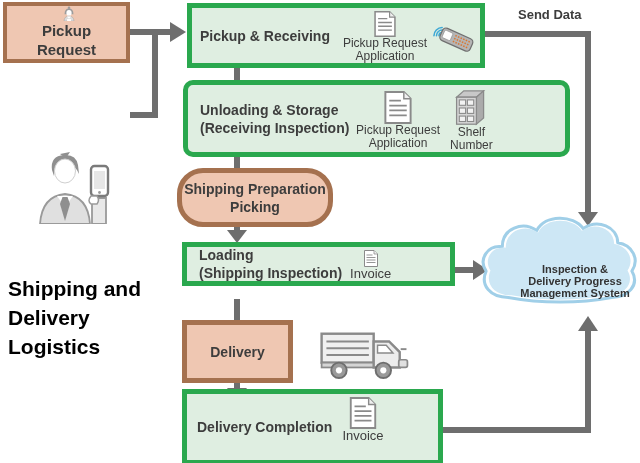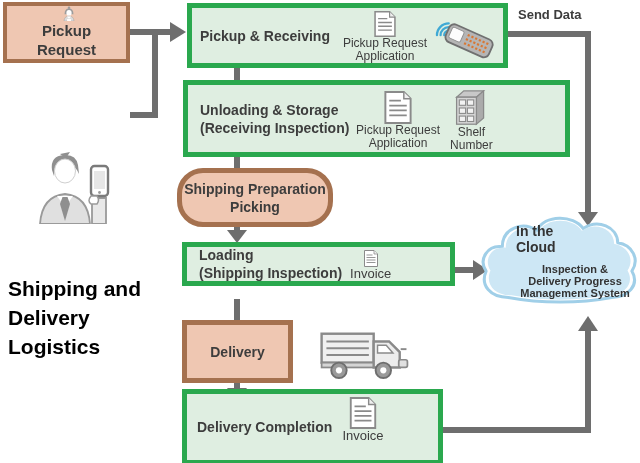--- a/index.html
+++ b/index.html
@@ -16,24 +16,24 @@
   .center-label{text-align:center;}
   .docgroup{display:flex;flex-direction:column;align-items:center;}
   .caption{font-size:12px;line-height:13px;color:#3d3d3d;text-align:center;}
   .caption span{display:block;white-space:nowrap;}
   .caption-lg{font-size:13px;line-height:14px;color:#3d3d3d;white-space:nowrap;}
   
   #pickup-request-box{left:3px;top:2px;width:127px;height:61px;flex-direction:column;}
   #receiving-schedule-box{left:3px;top:78px;width:127px;height:62px;}
   .inbox .inlabel{flex:1;text-align:center;font-size:15px;font-weight:700;line-height:19px;color:#3d3d3d;}
   .inbox .inlabel span{display:block;}
-  #box-pickup-receiving{left:187px;top:3px;width:321px;height:65px;}
+  #box-pickup-receiving{left:187px;top:3px;width:298px;height:65px;}
   #box-pickup-receiving .boxlabel{align-self:center;margin-left:8px;}
   #box-pickup-receiving .docgroup{margin-left:13px;margin-top:3px;}
-  #box-unloading{left:183px;top:80px;width:387px;height:77px;}
+  #box-unloading{left:183px;top:80px;width:387px;height:77px;border-radius:10px;}
   #box-unloading .boxlabel{align-self:center;margin-left:12px;width:150px;}
   #box-unloading .docgroup{margin-left:6px;margin-top:6px;}
   #box-unloading .shelfgroup{margin-left:10px;margin-top:5px;}
   #box-shipping-prep{left:177px;top:168px;width:156px;height:59px;border-radius:26px;}
   #box-loading{left:182px;top:242px;width:273px;height:44px;}
   #box-loading .boxlabel{align-self:center;margin-left:12px;}
   #box-loading .docgroup{margin-left:8px;margin-top:3px;}
   #box-delivery{left:182px;top:320px;width:111px;height:63px;}
   #box-delivery-completion{left:182px;top:389px;width:261px;height:76px;text-align:right;}
   #box-delivery-completion .boxlabel{align-self:center;margin-left:10px;}
@@ -276,23 +276,19 @@
         <path d="M5 10 h12 M5 15 h18 M5 20 h18 M5 25 h18" stroke="#8a8a8a" stroke-width="1.8"></path>
       </svg>
       <div class="caption-lg">Invoice</div>
     </div>
   </div>
 
   <svg id="cloud-svg" width="162" height="104" viewBox="0 0 160 100">
     <path d="M30 84 C12 84 2 72 8 58 C0 46 10 32 24 34 C24 16 44 8 58 18 C66 2 94 2 104 16 C118 6 138 14 138 30 C152 32 160 46 152 58 C160 72 148 84 132 84 C100 90 62 90 30 84 Z" fill="#fff" stroke="#a0cfe8" stroke-width="3" stroke-linejoin="round"></path>
     <path d="M30 84 C12 84 2 72 8 58 C0 46 10 32 24 34 C24 16 44 8 58 18 C66 2 94 2 104 16 C118 6 138 14 138 30 C152 32 160 46 152 58 C160 72 148 84 132 84 C100 90 62 90 30 84 Z" transform="translate(4.8,3) scale(0.94)" fill="#cde7f5"></path>
   </svg>
-  <div id="cloud-title">
-    <span>In the</span>
-    <span>Cloud</span>
-  </div>
   <div id="cloud-subtitle">
     <span>Inspection &amp;</span>
     <span>Delivery Progress</span>
     <span>Management System</span>
   </div>
 
 </div>
 
 </body></html>

